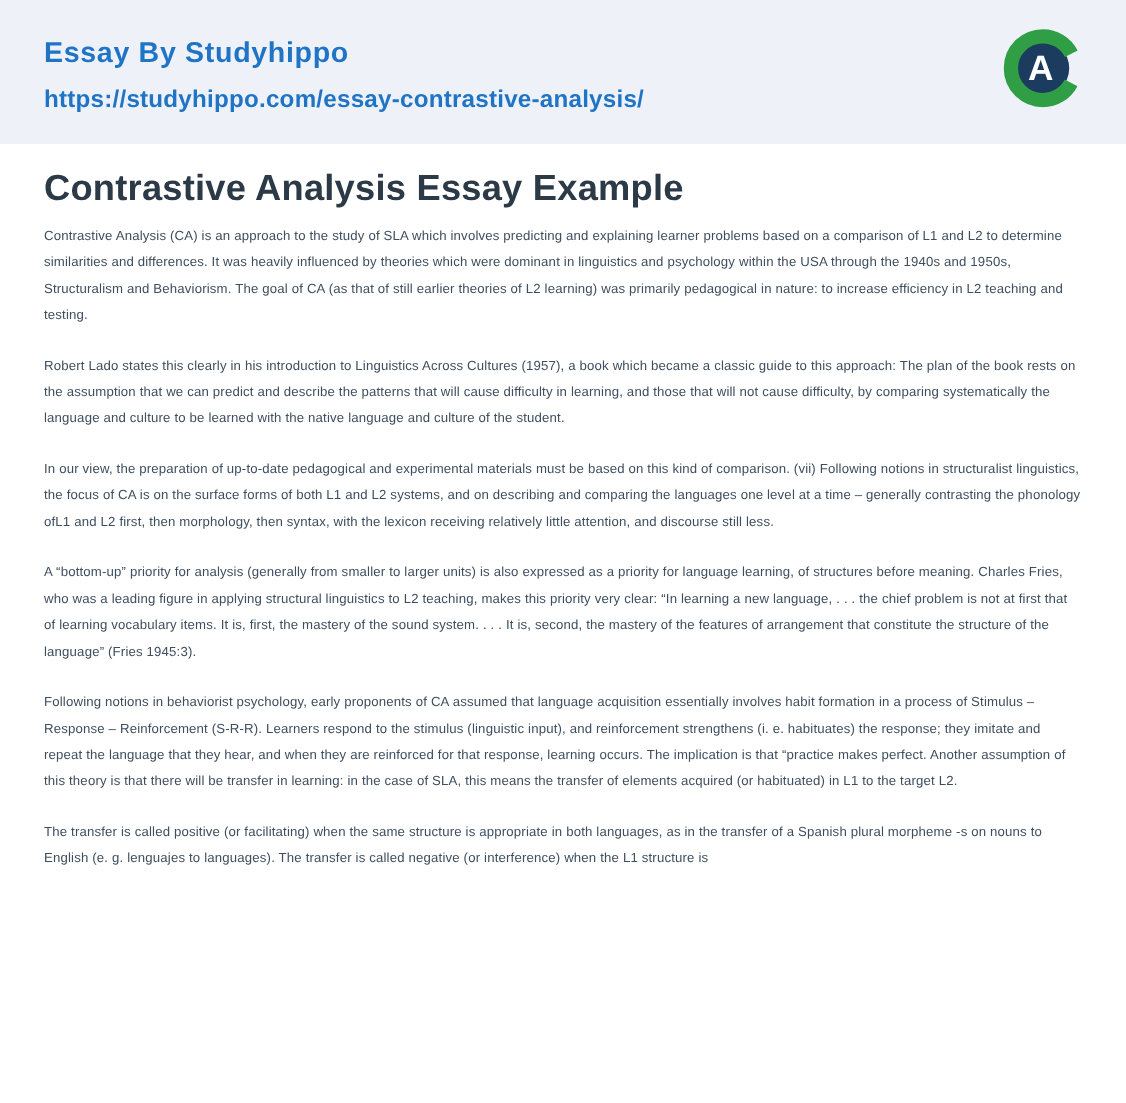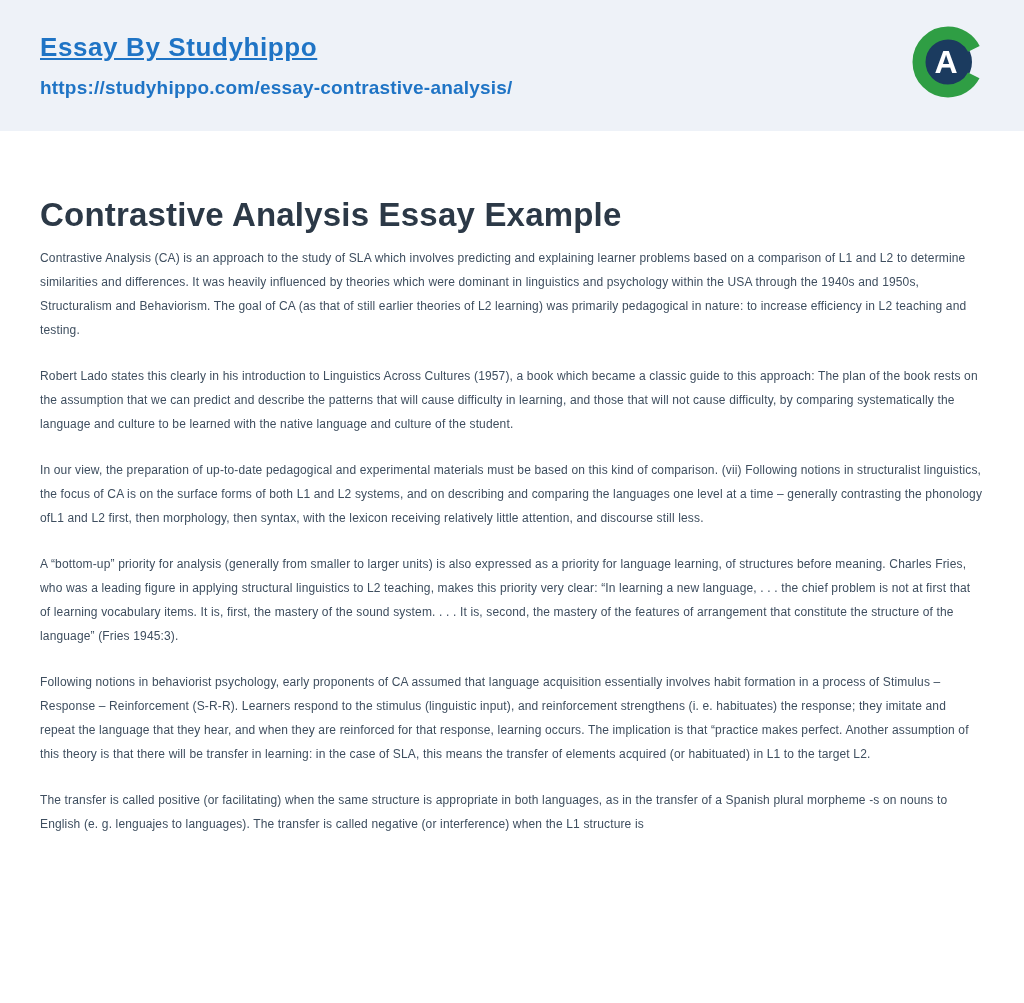--- a/index.html
+++ b/index.html
@@ -25,42 +25,41 @@
     display:flex;
     justify-content:space-between;
     align-items:flex-start;
   }
   .site-title{
     color:var(--accent-blue);
     font-size:26px;
     font-weight:700;
     letter-spacing:0.6px;
     line-height:1.1;
-    text-decoration:underline;
   }
   .source-url{
     display:inline-block;
     margin-top:15px;
     color:var(--accent-blue);
-    font-size:19px;
+    font-size:22px;
     font-weight:600;
     letter-spacing:0.2px;
     text-decoration:none;
     cursor:pointer;
   }
   .logo{width:72px;height:72px;margin-top:-7px;flex:0 0 auto;}
   .logo-ring{fill:none;stroke:var(--logo-green);}
   .logo-disc{fill:var(--logo-navy);}
   .logo-letter{
     fill:#ffffff;
     font-family:"Liberation Sans", sans-serif;
     font-weight:700;
     font-size:32px;
   }
-  .article{padding:21px 40px 0 40px;margin-top:44px;}
+  .article{padding:21px 40px 0 40px;}
   .page-title{
     color:var(--title-color);
     font-size:33px;
     font-weight:700;
     letter-spacing:0.2px;
     margin:0 0 12px 0;
   }
   .paragraph{
     color:var(--body-color);
     font-size:12px;

